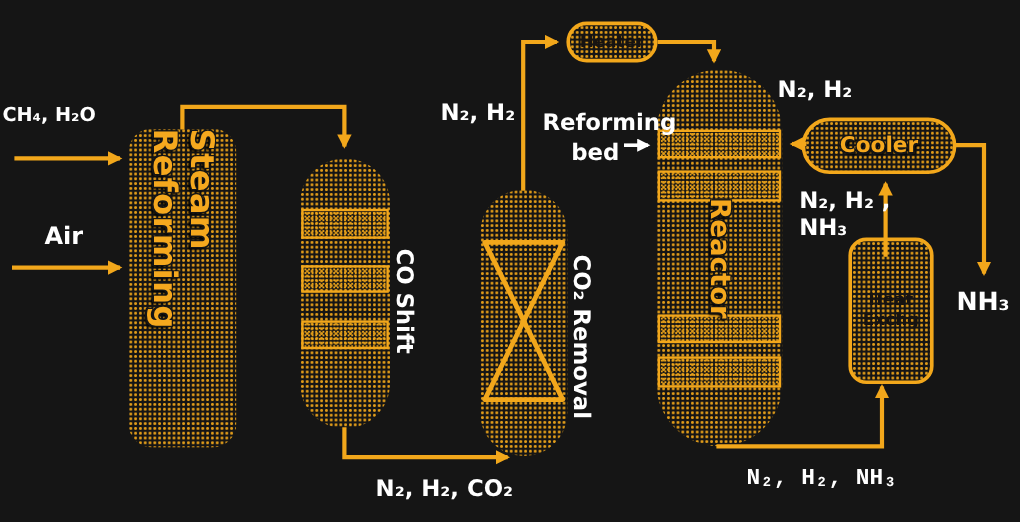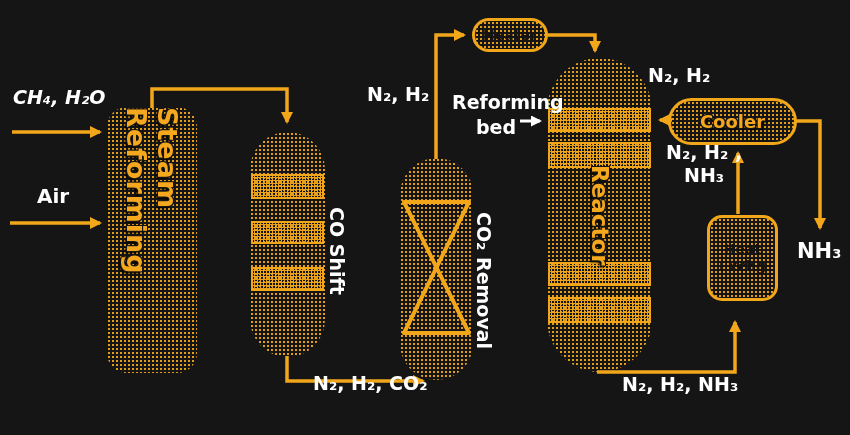--- a/index.html
+++ b/index.html
@@ -15,21 +15,21 @@
   .vessel{position:absolute;}
   .capsule{border-radius:60px;}
   .boxed{border:3px solid #F2A71B;box-sizing:border-box;}
   
   #steam-reformer{left:107px;top:107px;width:90px;height:266px;border-radius:20px;}
   #co-shift{left:250px;top:132px;width:75px;height:225px;border-radius:38px;}
   #co2-removal{left:400px;top:158px;width:73px;height:222px;border-radius:37px;}
   #reactor{left:547px;top:58px;width:105px;height:314px;border-radius:53px;}
   #heater{left:472px;top:18px;width:76px;height:34px;border-radius:17px;}
   #cooler{left:668px;top:98px;width:129px;height:47px;border-radius:24px;}
-  #heat-exchanger{left:707px;top:215px;width:71px;height:86px;border-radius:15px;}
+  #heat-exchanger{left:707px;top:198px;width:71px;height:122px;border-radius:15px;}
   
   .bed{
     position:absolute;left:1px;right:1px;border:2.5px solid #F2A71B;box-sizing:border-box;
     background-image:radial-gradient(circle,rgba(243,168,26,.95) 1px,rgba(243,168,26,0) 1.2px);
     background-size:3px 3px;
   }
   #co-shift .bed1{top:42px;height:25px;}
   #co-shift .bed2{top:89px;height:23px;}
   #co-shift .bed3{top:135px;height:24px;}
   #reactor .bed1{top:50px;height:24px;}
@@ -50,29 +50,29 @@
   #heat-exchanger .dark-caption{font-size:14px;line-height:1.25;}
   #cooler .orange-caption{font-size:18px;writing-mode:horizontal-tb;}
   
   .side-label{
     position:absolute;color:#fff;font-weight:bold;font-size:19px;writing-mode:vertical-rl;white-space:nowrap;
   }
   #co-shift-label{left:326px;top:207px;}
   #co2-removal-label{left:473px;top:212px;}
   
   .stream-label{position:absolute;color:#fff;font-weight:bold;font-size:19px;white-space:pre-line;line-height:1.2;}
-  #label-ch4{left:13px;top:86px;font-size:19px;font-style:italic;}
+  #label-ch4{left:2px;top:86px;font-size:16px;}
   #label-air{left:37px;top:184px;font-size:20px;}
   #label-n2h2-feed{left:367px;top:83px;}
   #label-catalyst{left:452px;top:90px;width:88px;text-align:center;line-height:1.3;}
   #label-n2h2-recycle{left:648px;top:64px;}
-  #label-cooler-inlet{left:666px;top:141px;text-align:center;}
+  #label-cooler-inlet{left:666px;top:156px;}
   #label-product{left:797px;top:239px;font-size:21px;}
-  #label-shift-outlet{left:313px;top:372px;}
-  #label-reactor-outlet{left:622px;top:373px;}
+  #label-shift-outlet{left:313px;top:396px;}
+  #label-reactor-outlet{left:622px;top:387px;font-family:Liberation Mono, monospace;}
   
   #pipes{position:absolute;left:0;top:0;}
   .pipe{fill:none;stroke:#F2A71B;stroke-width:3.5;}
   .pipe-white{fill:none;stroke:#fff;stroke-width:3;}
   
   #hourglass{position:absolute;left:0;top:0;}
 </style>
 </head>
 <body>
 

